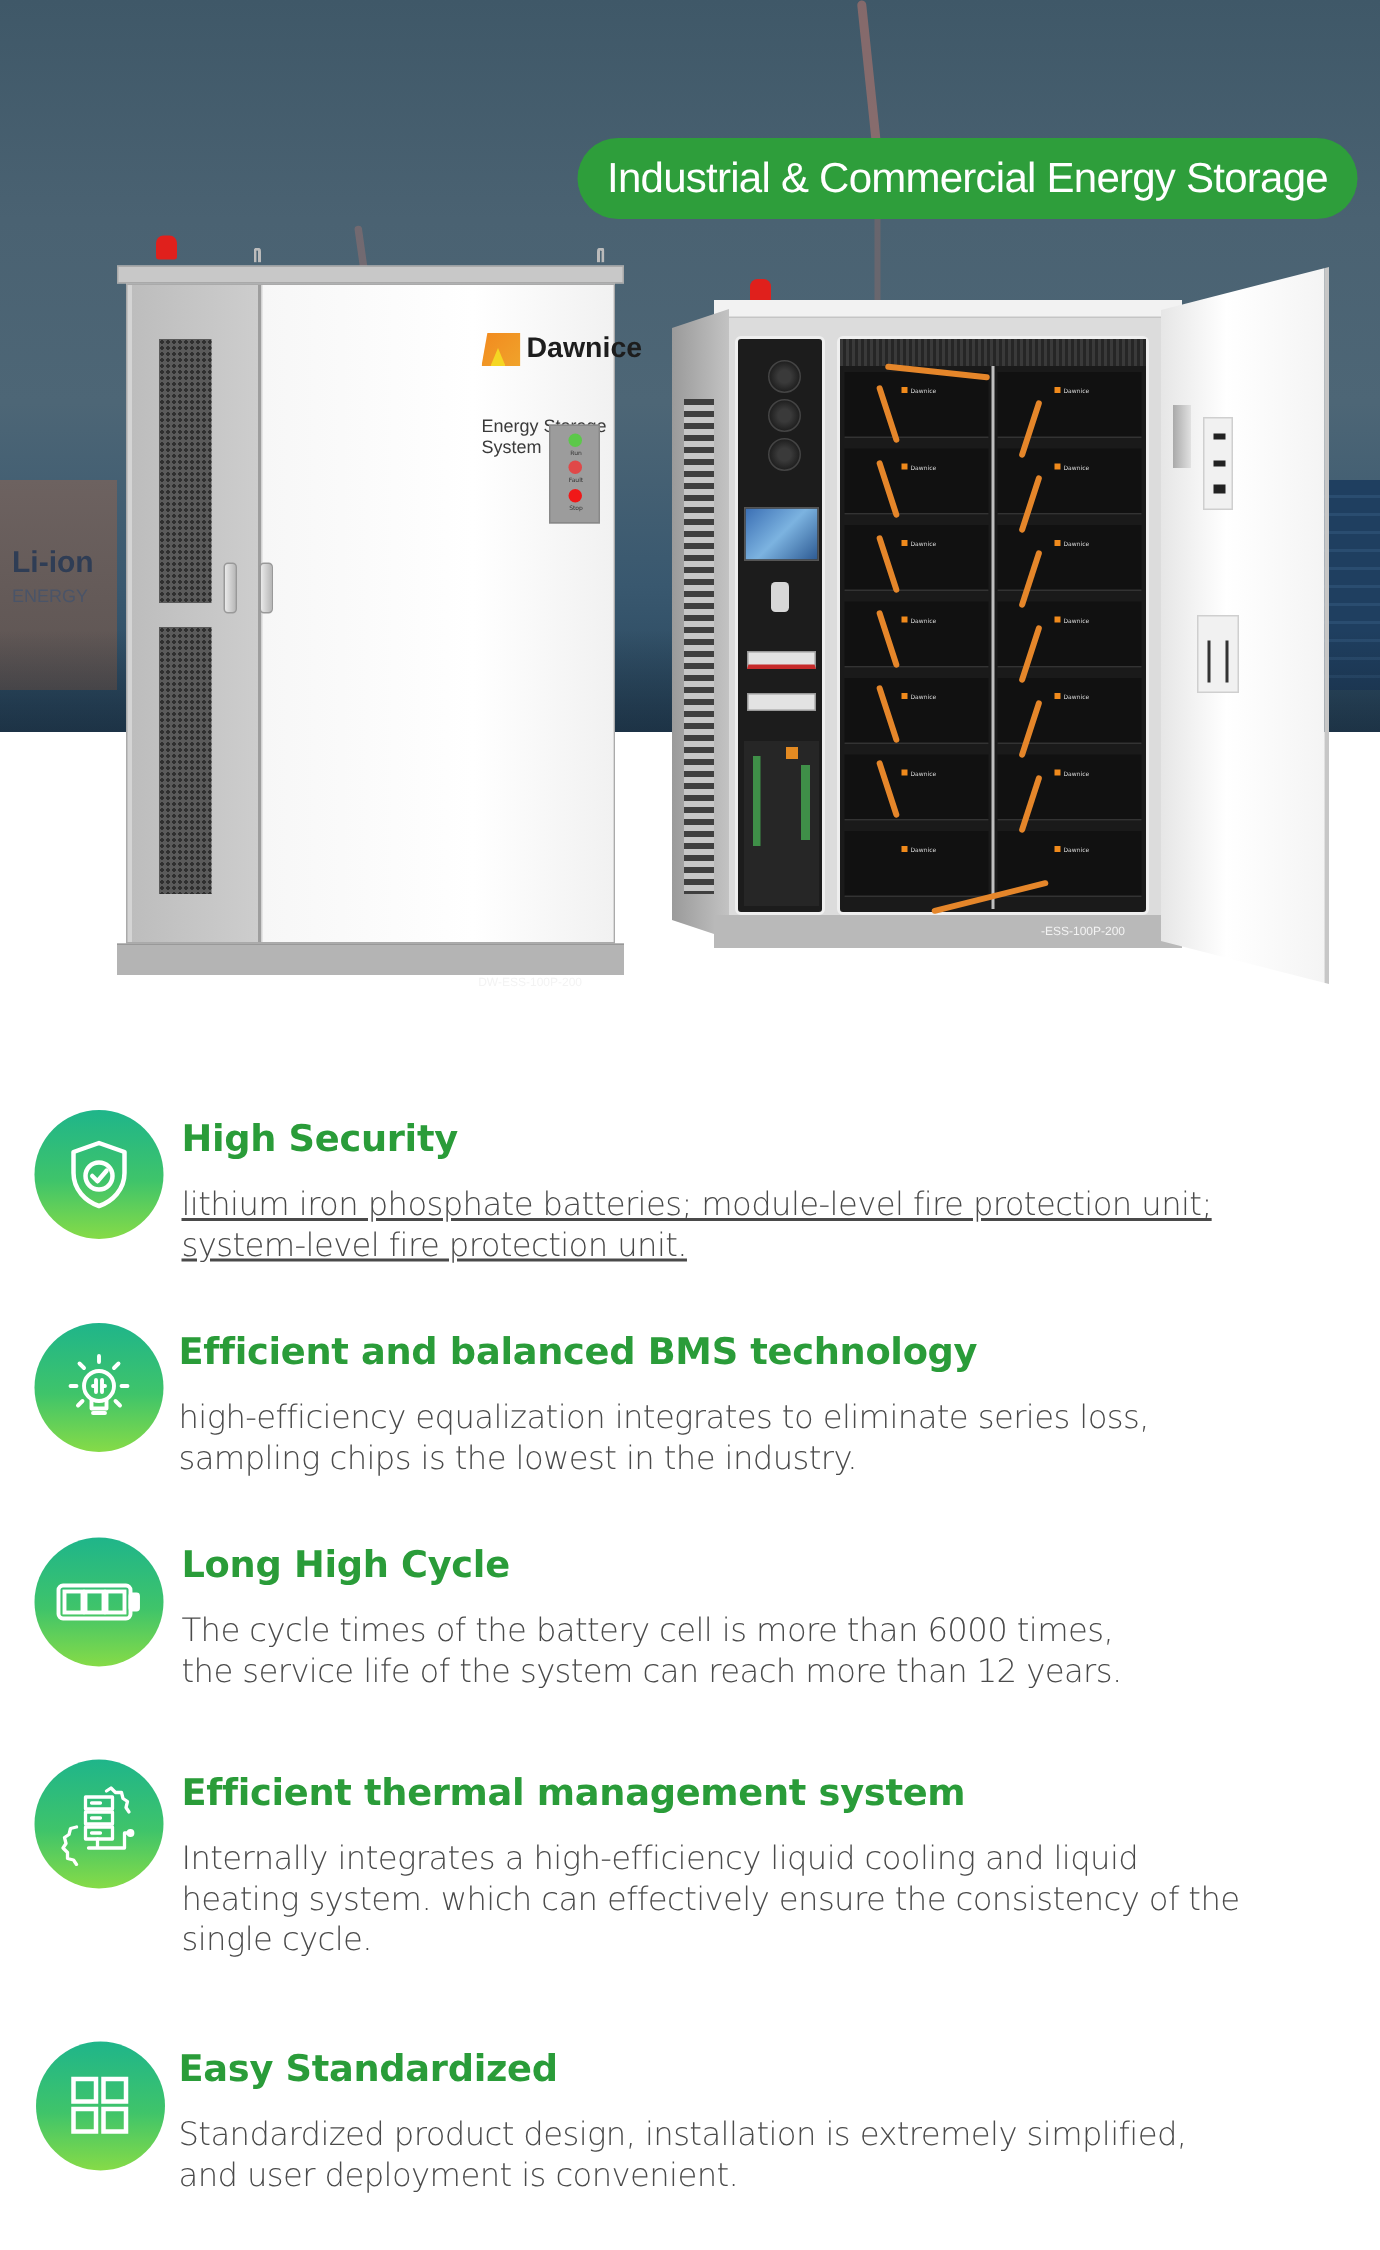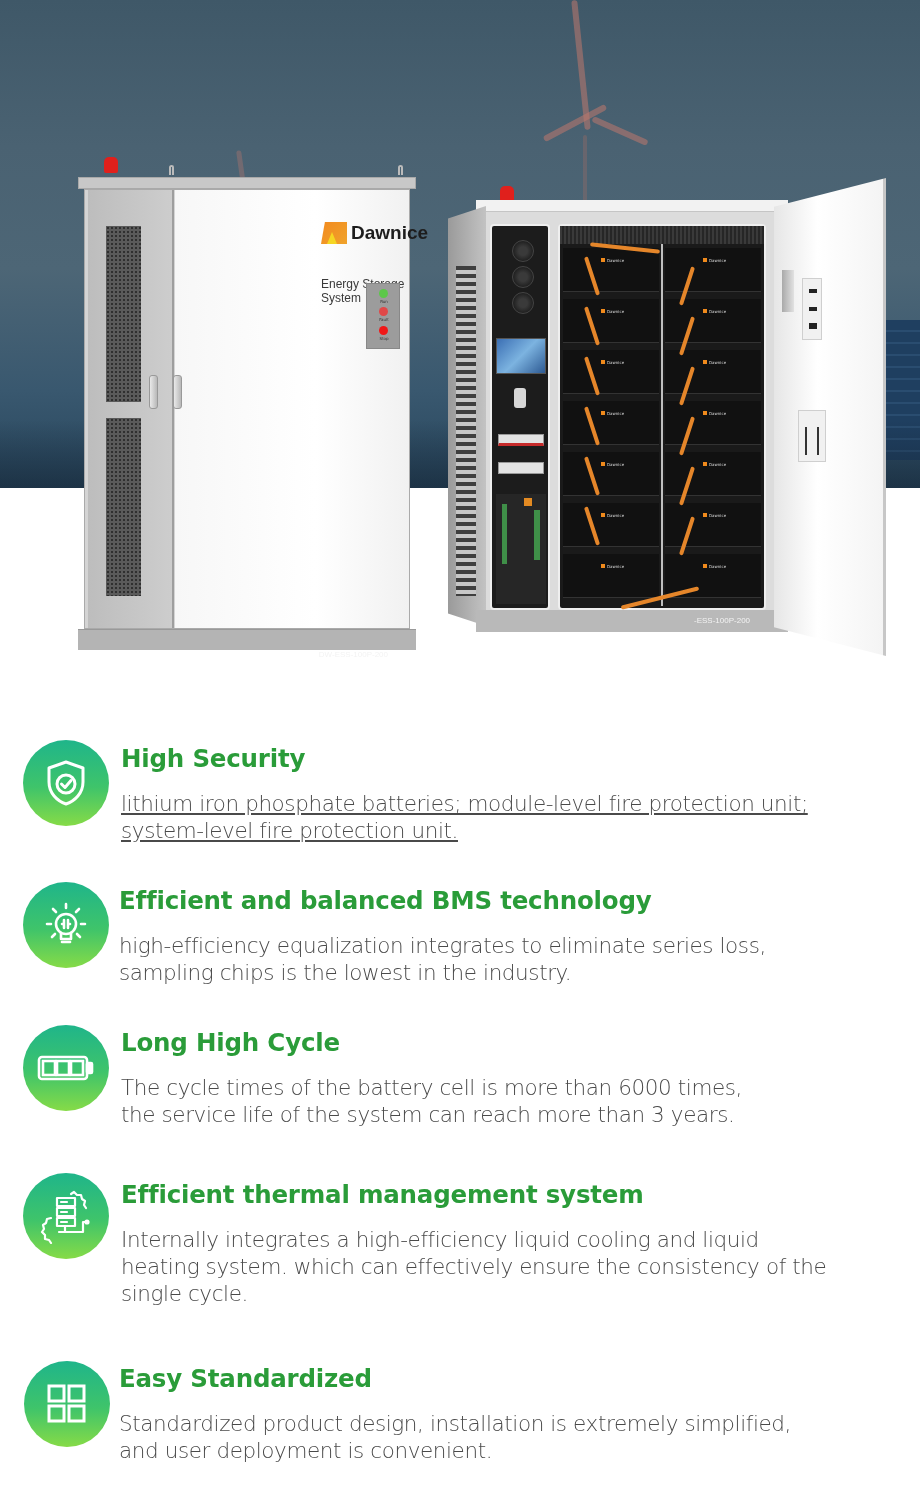--- a/index.html
+++ b/index.html
@@ -95,24 +95,29 @@
 
   <div class="turbine" style="left:0;top:0;width:920px;height:488px;">
     <div class="blade" style="left:578px;top:0;width:6px;height:130px;transform:rotate(-6deg);"></div>
     <div class="blade" style="left:540px;top:120px;width:70px;height:6px;transform:rotate(-28deg);"></div>
     <div class="blade" style="left:590px;top:128px;width:60px;height:6px;transform:rotate(24deg);"></div>
     <div class="blade" style="left:583px;top:135px;width:4px;height:160px;background:rgba(160,110,100,0.35);"></div>
     <div class="blade" style="left:243px;top:150px;width:5px;height:100px;transform:rotate(-8deg);background:rgba(190,120,110,0.35);"></div>
     <div class="blade" style="left:135px;top:240px;width:4px;height:80px;transform:rotate(-10deg);background:rgba(190,120,110,0.25);"></div>
   </div>
 
+  <div class="li-sign">
+    <span class="t1">Li-ion</span>
+    <span class="t2">ENERGY</span>
+  </div>
   <div class="solar-right"></div>
   <div class="haze"></div>
   <div class="white-floor"></div>
 
+  <div class="headline-pill">Industrial &amp; Commercial Energy Storage</div>
 
   <div class="cab1">
     <div class="beacon" style="left:26px;top:-20px;"></div>
     <div class="hook" style="left:91px;top:-12px;"></div>
     <div class="hook" style="left:320px;top:-12px;"></div>
     <div class="roof"></div>
     <div class="body"></div>
     <div class="side-door">
       <div class="vent" style="top:36px;height:176px;"></div>
       <div class="vent" style="top:228px;height:178px;"></div>
@@ -277,21 +282,21 @@
       <svg width="58" height="26" viewBox="0 0 58 26" fill="none" stroke="#ffffff" stroke-width="2.6">
         <rect x="2" y="2" width="48" height="22" rx="3"></rect>
         <rect x="50" y="8" width="5" height="10" rx="1" fill="#ffffff"></rect>
         <rect x="6" y="6" width="12" height="14"></rect>
         <rect x="20" y="6" width="12" height="14"></rect>
         <rect x="34" y="6" width="12" height="14"></rect>
       </svg>
     </div>
     <div class="feat-title" style="left:121px;top:14px;">Long High Cycle</div>
     <div class="feat-desc" style="left:121px;top:60px;">The cycle times of the battery cell is more than 6000 times,
-the service life of the system can reach more than 3 years.</div>
+the service life of the system can reach more than 12 years.</div>
   </div>
 
   <div class="feature" style="top:436px;">
     <div class="feat-icon" style="left:23px;top:7px;">
       <svg width="58" height="56" viewBox="0 0 58 56" fill="none" stroke="#ffffff" stroke-width="2.2" stroke-linecap="round" stroke-linejoin="round">
         <path d="M34 6 l3 -2 l3 3 l4 0 l1 4 l3 2 l-1 4 l2 3"></path>
         <path d="M14 30 l-4 1 l-1 4 l-3 2 l1 4 l-2 3 l3 3 l0 4 l4 1 l2 3"></path>
         <rect x="20" y="10" width="18" height="8"></rect>
         <rect x="20" y="20" width="18" height="8"></rect>
         <rect x="20" y="30" width="18" height="8"></rect>

